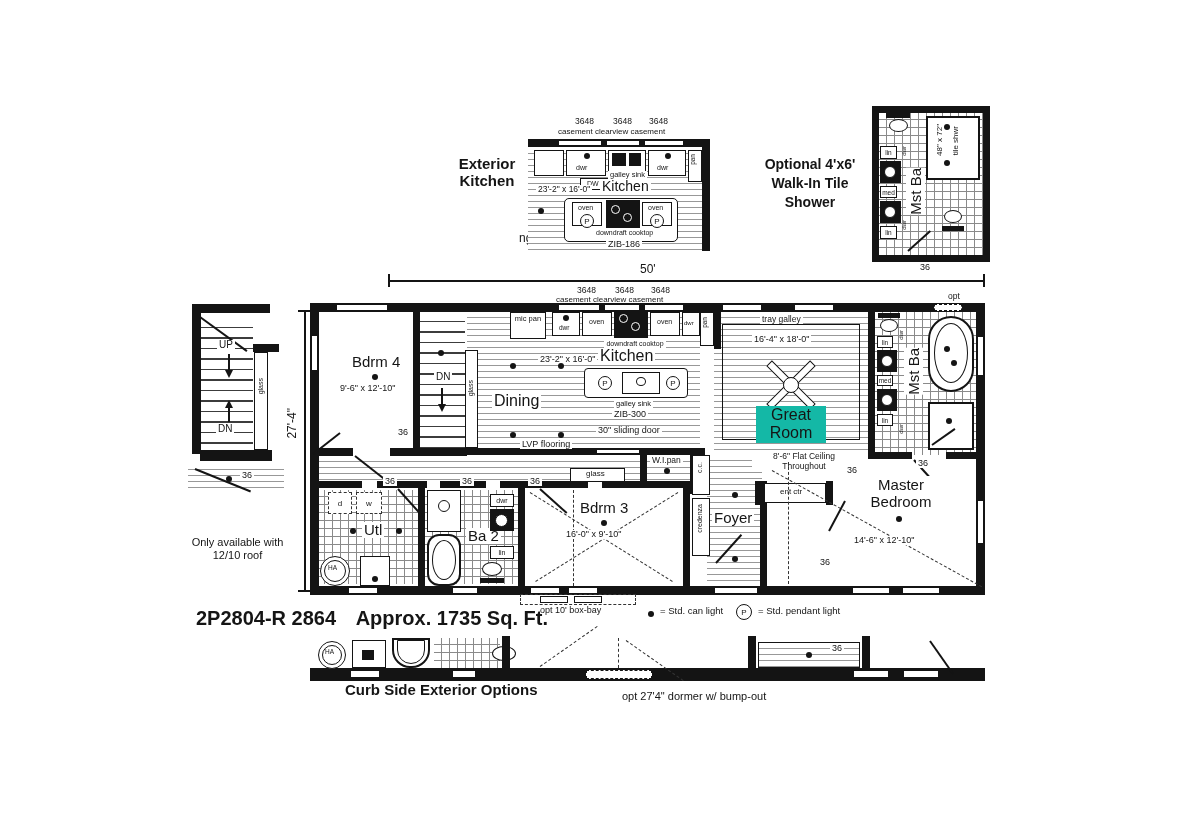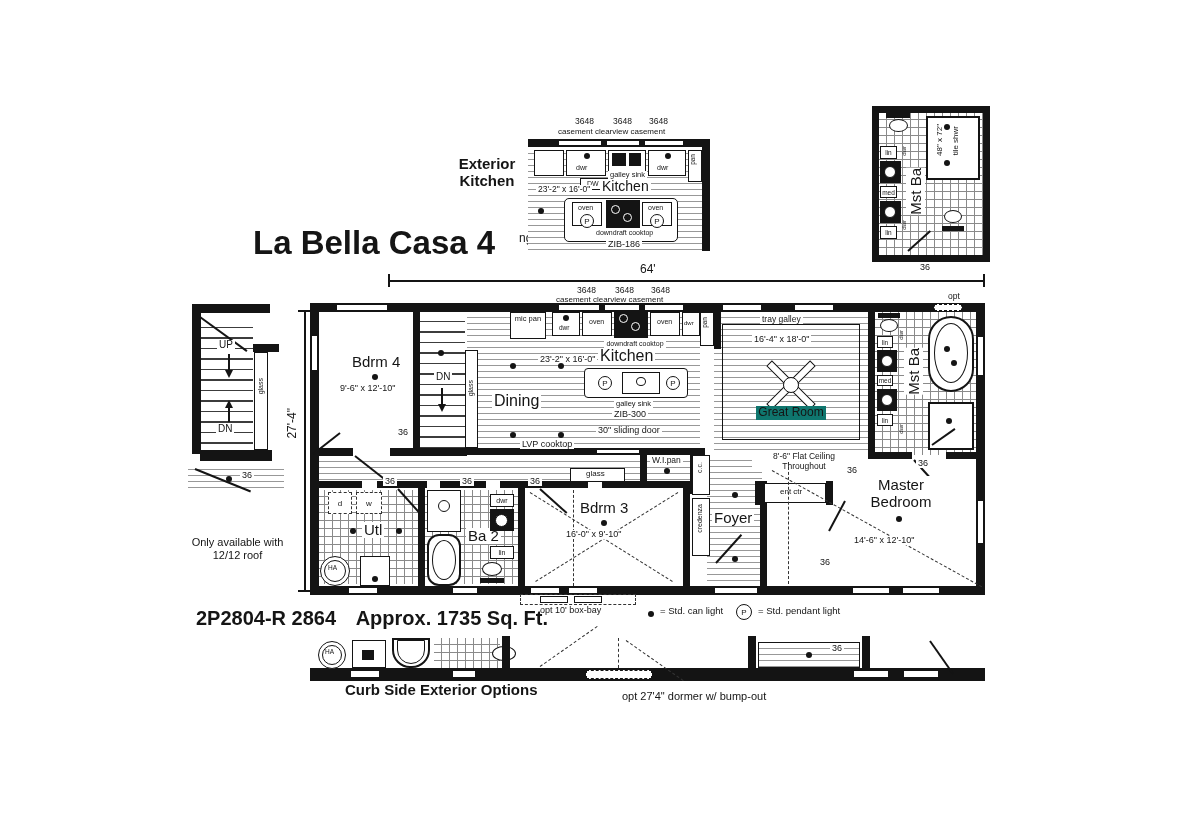--- a/index.html
+++ b/index.html
@@ -27,21 +27,20 @@
   .dlinev{position:absolute;border-left:1.5px dashed #333;width:0}
   .tri-dn{position:absolute;width:0;height:0;border-left:4px solid transparent;border-right:4px solid transparent;border-top:8px solid #141414}
   .tri-up{position:absolute;width:0;height:0;border-left:4px solid transparent;border-right:4px solid transparent;border-bottom:8px solid #141414}
   .fb{position:absolute;width:62px;height:8px;border:1.5px solid #141414;background:#fff;box-sizing:border-box}
 </style>
 </head>
 <body>
 
 <div class="page">
 
-  <div class="t" style="left:253px;top:226px;font-size:33px;font-weight:600">La Bella Casa 4</div>
 
   <div class="tw" style="left:437px;top:155px;width:100px;font-size:15px;font-weight:600">Exterior Kitchen</div>
   <div class="t" style="left:519px;top:232px;font-size:12px">ng</div>
 
   <div class="hz" style="left:528px;top:148px;width:174px;height:102px"></div>
   <div class="w" style="left:528px;top:139px;width:182px;height:8px"></div>
   <div class="win" style="left:558px;top:140px;width:44px;height:6px"></div>
   <div class="win" style="left:606px;top:140px;width:34px;height:6px"></div>
   <div class="win" style="left:644px;top:140px;width:40px;height:6px"></div>
   <div class="w" style="left:702px;top:139px;width:8px;height:112px"></div>
@@ -76,20 +75,21 @@
   <div class="pend" style="left:580px;top:214px">P</div>
   <div class="boxd" style="left:606px;top:200px;width:34px;height:28px"></div>
   <div class="oval" style="left:611px;top:205px;width:9px;height:9px;border-color:#fff;background:transparent"></div>
   <div class="oval" style="left:623px;top:213px;width:9px;height:9px;border-color:#fff;background:transparent"></div>
   <div class="box" style="left:642px;top:202px;width:30px;height:24px"></div>
   <div class="t" style="left:648px;top:204px;font-size:7px">oven</div>
   <div class="pend" style="left:650px;top:214px">P</div>
   <div class="t bg" style="left:594px;top:229px;font-size:7px">downdraft cooktop</div>
   <div class="t bg" style="left:606px;top:240px;font-size:9px">ZIB-186</div>
 
+  <div class="tw" style="left:755px;top:155px;width:110px;font-size:14px;font-weight:700;line-height:1.35">Optional 4'x6' Walk-In Tile Shower</div>
 
   <div class="tileframe" style="left:872px;top:106px;width:118px;height:156px"></div>
   <div class="box" style="left:926px;top:116px;width:54px;height:64px;border-width:2.5px"></div>
   <div class="rot" style="left:936px;top:124px;font-size:8px">48" x 72"</div>
   <div class="rot" style="left:952px;top:126px;font-size:8px">tile shwr</div>
   <div class="dot" style="left:944px;top:124px"></div>
   <div class="dot" style="left:944px;top:160px"></div>
   <div class="w" style="left:886px;top:113px;width:24px;height:5px"></div>
   <div class="oval" style="left:889px;top:119px;width:19px;height:13px"></div>
   <div class="lbox" style="left:880px;top:146px;width:17px;height:13px">lin</div>
@@ -118,23 +118,23 @@
   <div class="w" style="left:228px;top:354px;width:2px;height:16px"></div>
   <div class="tri-dn" style="left:225px;top:370px"></div>
   <div class="tri-up" style="left:225px;top:400px"></div>
   <div class="w" style="left:228px;top:408px;width:2px;height:14px"></div>
   <div class="t bg" style="left:216px;top:424px;font-size:10px">DN</div>
   <div class="w" style="left:200px;top:450px;width:72px;height:11px"></div>
   <div class="hz" style="left:188px;top:464px;width:96px;height:24px"></div>
   <div class="sline" style="left:195px;top:468px;width:60px;transform:rotate(22deg)"></div>
   <div class="dot" style="left:226px;top:476px"></div>
   <div class="t bg" style="left:240px;top:471px;font-size:9px">36</div>
-  <div class="tw" style="left:180px;top:536px;width:115px;font-size:11px">Only available with 12/12 roof</div>
-
-  <div class="t" style="left:640px;top:263px;font-size:12px">64'</div>
+  <div class="tw" style="left:180px;top:536px;width:115px;font-size:11px">Only available with 12/10 roof</div>
+
+  <div class="t" style="left:640px;top:263px;font-size:12px">50'</div>
   <div class="w" style="left:388px;top:280px;width:597px;height:2px"></div>
   <div class="w" style="left:388px;top:274px;width:2px;height:13px"></div>
   <div class="w" style="left:983px;top:274px;width:2px;height:13px"></div>
   <div class="w" style="left:304px;top:310px;width:2px;height:282px"></div>
   <div class="w" style="left:298px;top:310px;width:13px;height:2px"></div>
   <div class="w" style="left:298px;top:590px;width:13px;height:2px"></div>
   <div class="rot" style="left:286px;top:408px;font-size:12px;background:#fff">27'-4"</div>
 
   <div class="t" style="left:577px;top:286px;font-size:8.5px">3648</div>
   <div class="t" style="left:615px;top:286px;font-size:8.5px">3648</div>
@@ -217,21 +217,21 @@
   <div class="t bg" style="left:538px;top:355px;font-size:9px">23'-2" x 16'-0"</div>
   <div class="t bg" style="left:598px;top:348px;font-size:16px">Kitchen</div>
   <div class="box" style="left:584px;top:368px;width:104px;height:30px;border-radius:4px"></div>
   <div class="pend" style="left:598px;top:376px">P</div>
   <div class="box" style="left:622px;top:372px;width:38px;height:22px"></div>
   <div class="oval" style="left:636px;top:377px;width:10px;height:9px"></div>
   <div class="pend" style="left:666px;top:376px">P</div>
   <div class="t bg" style="left:614px;top:400px;font-size:7.5px">galley sink</div>
   <div class="t bg" style="left:612px;top:410px;font-size:9px">ZIB-300</div>
   <div class="t bg" style="left:596px;top:426px;font-size:9px">30" sliding door</div>
-  <div class="t bg" style="left:520px;top:440px;font-size:9px">LVP cooktop</div>
+  <div class="t bg" style="left:520px;top:440px;font-size:9px">LVP flooring</div>
 
   <div class="t bg" style="left:492px;top:393px;font-size:16px">Dining</div>
   <div class="dot" style="left:510px;top:363px"></div>
   <div class="dot" style="left:558px;top:363px"></div>
   <div class="dot" style="left:510px;top:432px"></div>
   <div class="dot" style="left:558px;top:432px"></div>
   <div class="box" style="left:465px;top:350px;width:13px;height:98px"></div>
   <div class="rot" style="left:467px;top:380px;font-size:7px">glass</div>
   <div class="t bg" style="left:434px;top:372px;font-size:10px">DN</div>
   <div class="w" style="left:441px;top:388px;width:2px;height:16px"></div>
@@ -243,21 +243,21 @@
   <div class="t bg" style="left:396px;top:428px;font-size:9px">36</div>
   <div class="sline" style="left:355px;top:455px;width:36px;transform:rotate(38deg)"></div>
   <div class="sline" style="left:340px;top:432px;width:34px;transform:rotate(142deg)"></div>
 
   <div class="box" style="left:722px;top:324px;width:138px;height:116px;border-width:1px;background:transparent"></div>
   <div class="t bg" style="left:760px;top:315px;font-size:8.5px">tray galley</div>
   <div class="t bg" style="left:752px;top:335px;font-size:9px">16'-4" x 18'-0"</div>
   <div class="fb" style="left:760px;top:381px;transform:rotate(45deg)"></div>
   <div class="fb" style="left:760px;top:381px;transform:rotate(-45deg)"></div>
   <div class="oval" style="left:783px;top:377px;width:16px;height:16px"></div>
-  <div class="tw" style="left:756px;top:406px;width:70px;font-size:12px;background:#0f766e">Great Room</div>
+  <div class="tw" style="left:756px;top:406px;width:70px;font-size:16px;background:#14b8a6">Great Room</div>
   <div class="tw bg" style="left:752px;top:452px;width:100px;font-size:8.5px;background:#fff">8'-6" Flat Ceiling Throughout</div>
   <div class="t bg" style="left:845px;top:466px;font-size:9px">36</div>
 
   <div class="w" style="left:878px;top:313px;width:22px;height:5px"></div>
   <div class="oval" style="left:880px;top:319px;width:18px;height:13px"></div>
   <div class="lbox" style="left:877px;top:336px;width:16px;height:12px">lin</div>
   <div class="boxd" style="left:877px;top:350px;width:20px;height:22px"></div>
   <div class="oval" style="left:881px;top:355px;width:12px;height:12px"></div>
   <div class="lbox" style="left:877px;top:375px;width:16px;height:11px">med</div>
   <div class="boxd" style="left:877px;top:389px;width:20px;height:22px"></div>

